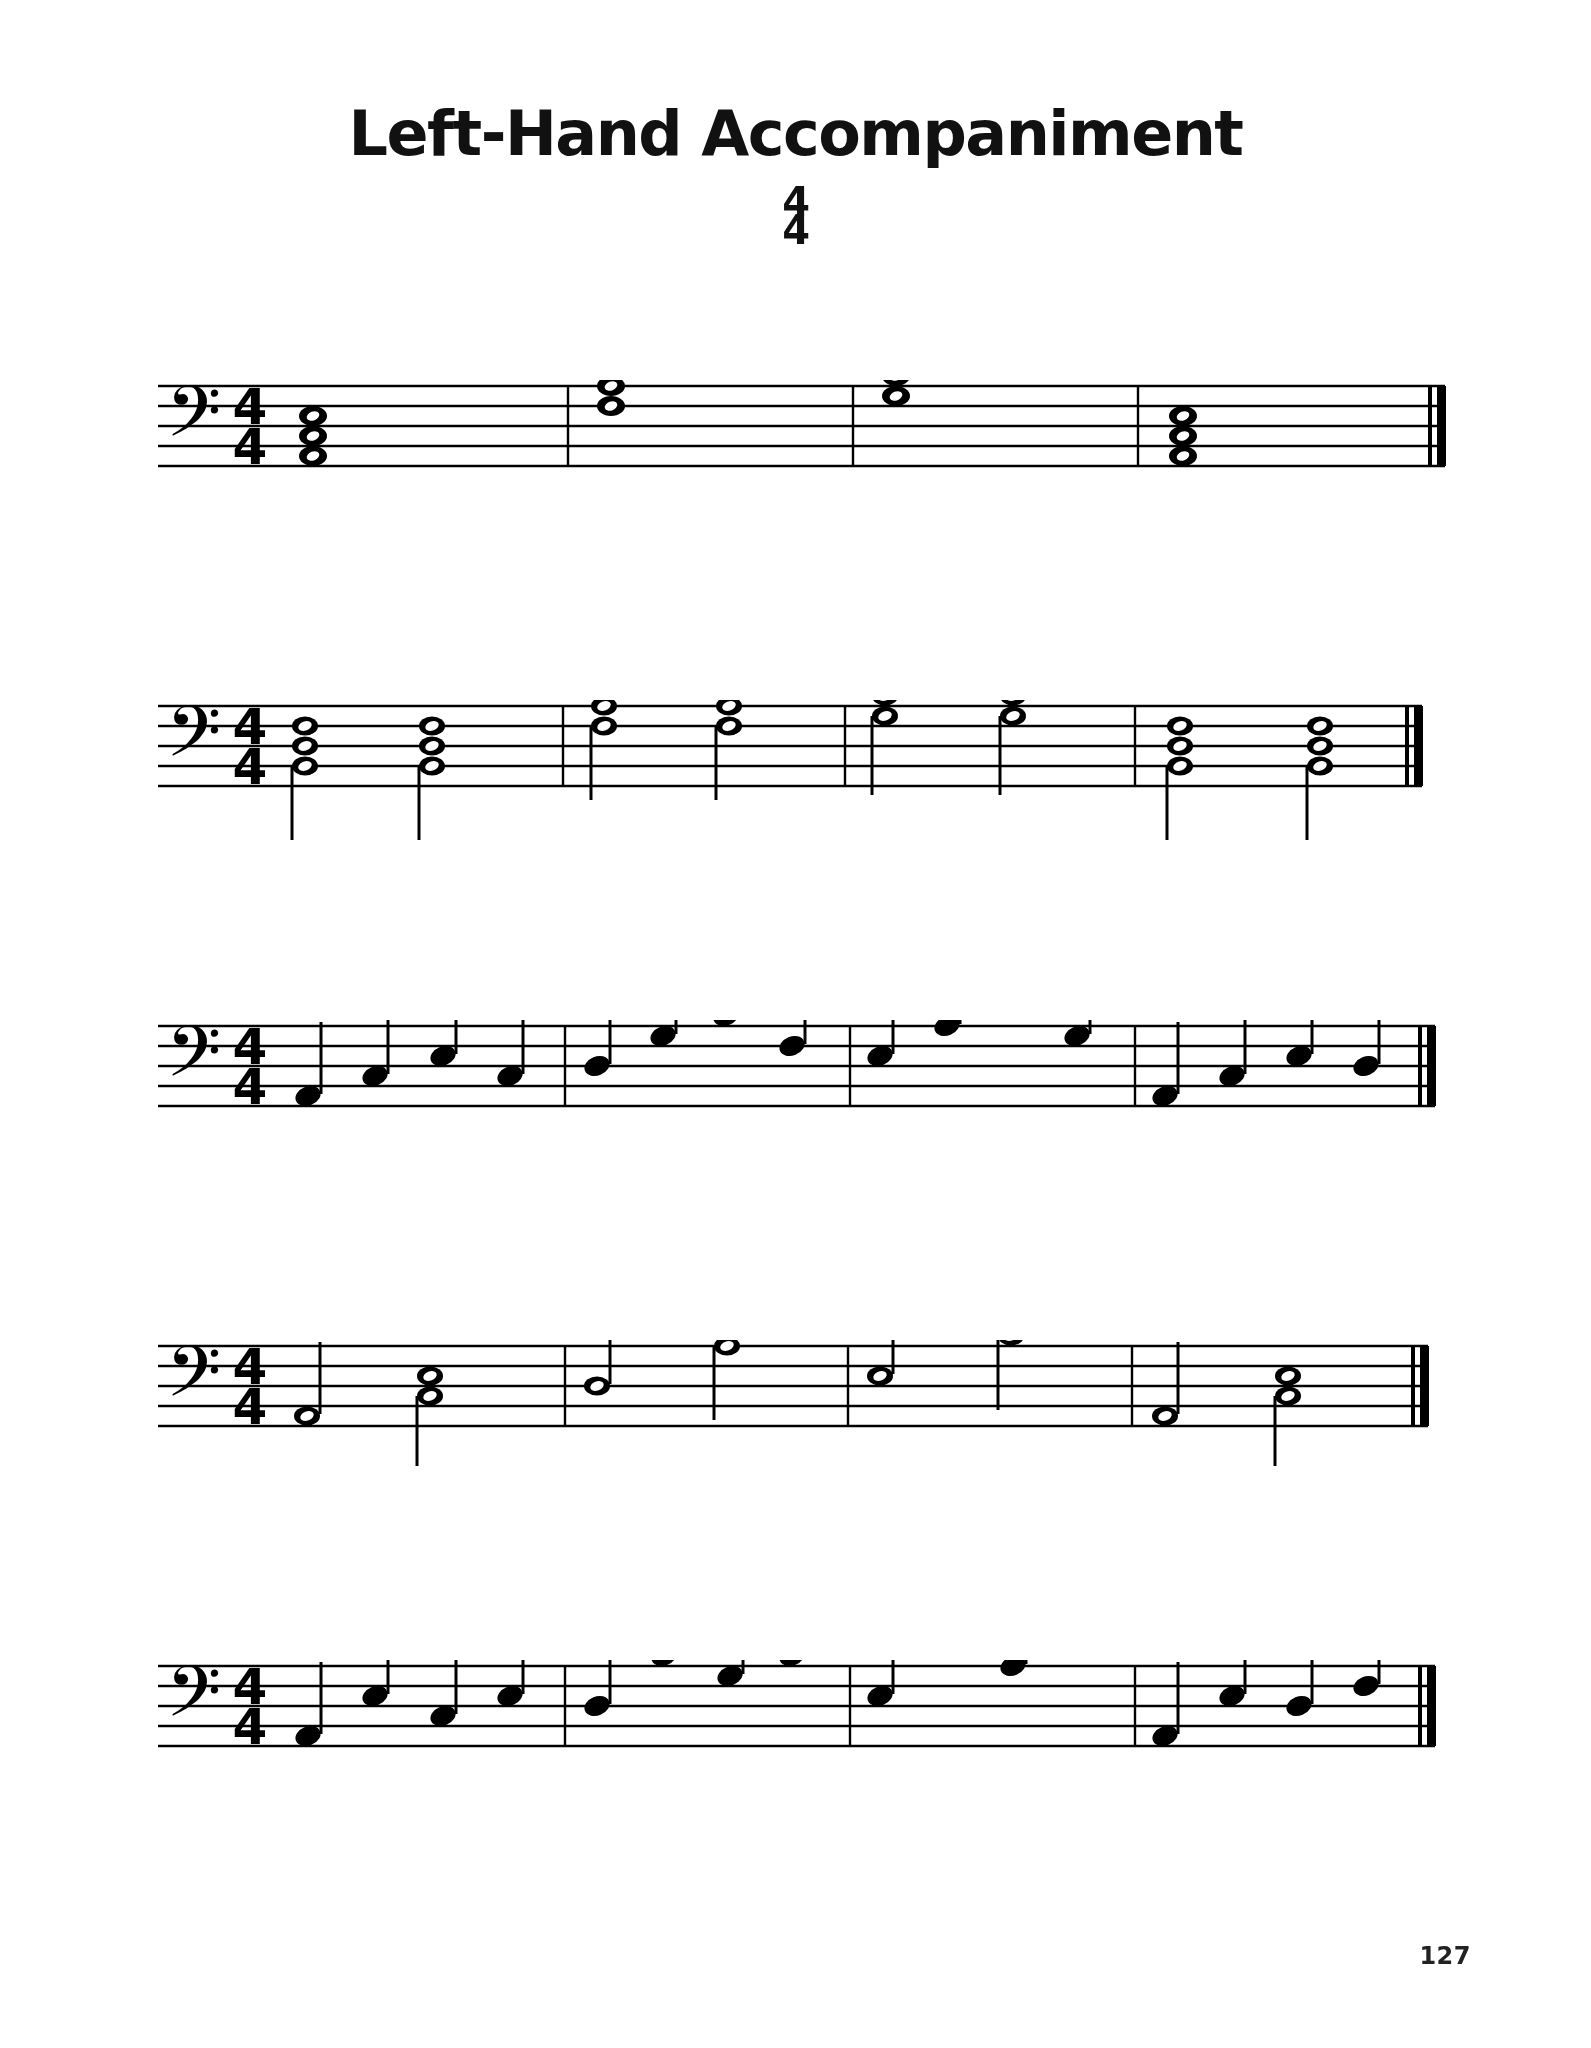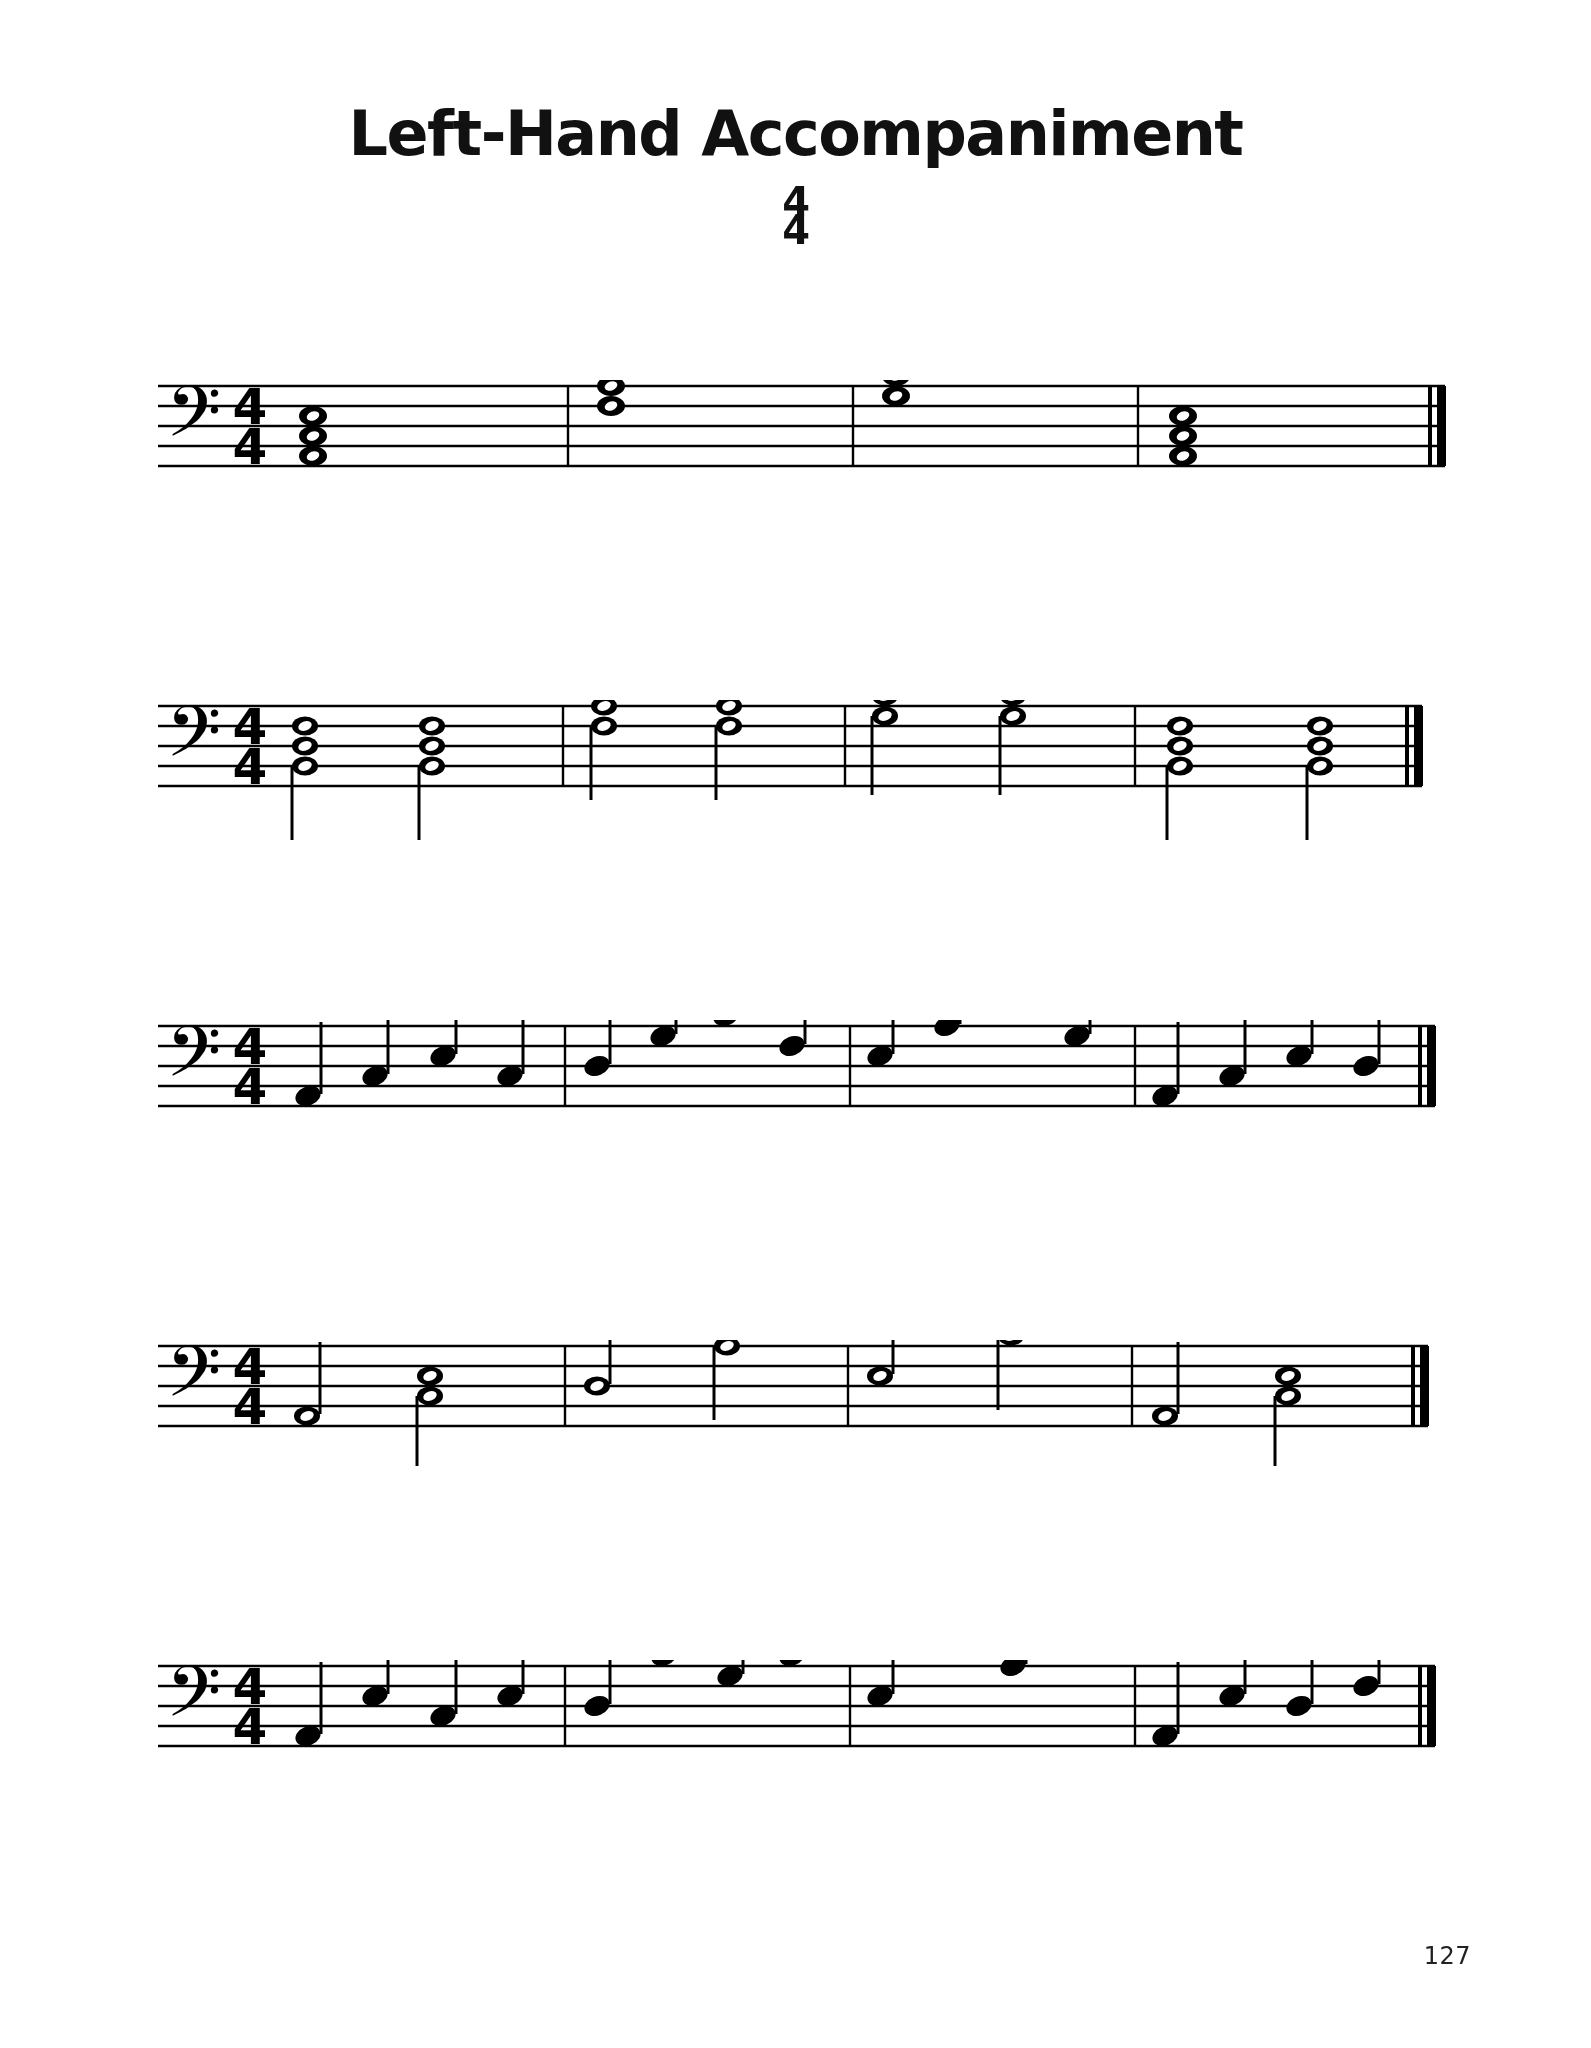--- a/index.html
+++ b/index.html
@@ -68,20 +68,21 @@
     display: block;
   }
   .page-number {
     position: absolute;
     right: 120px;
     bottom: 78px;
     font-family: "DejaVu Sans", sans-serif;
     font-size: 24px;
     color: #222;
     letter-spacing: 0.5px;
+    font-weight: bold;
   }
 </style>
 </head>
 <body>
 
 <div class="page">
 
   <div class="title-block">
     <div class="title-line">Left-Hand Accompaniment</div>
     <div class="title-line"><span class="ts-inline"><span class="n top">4</span><span class="n bot">4</span></span></div>

